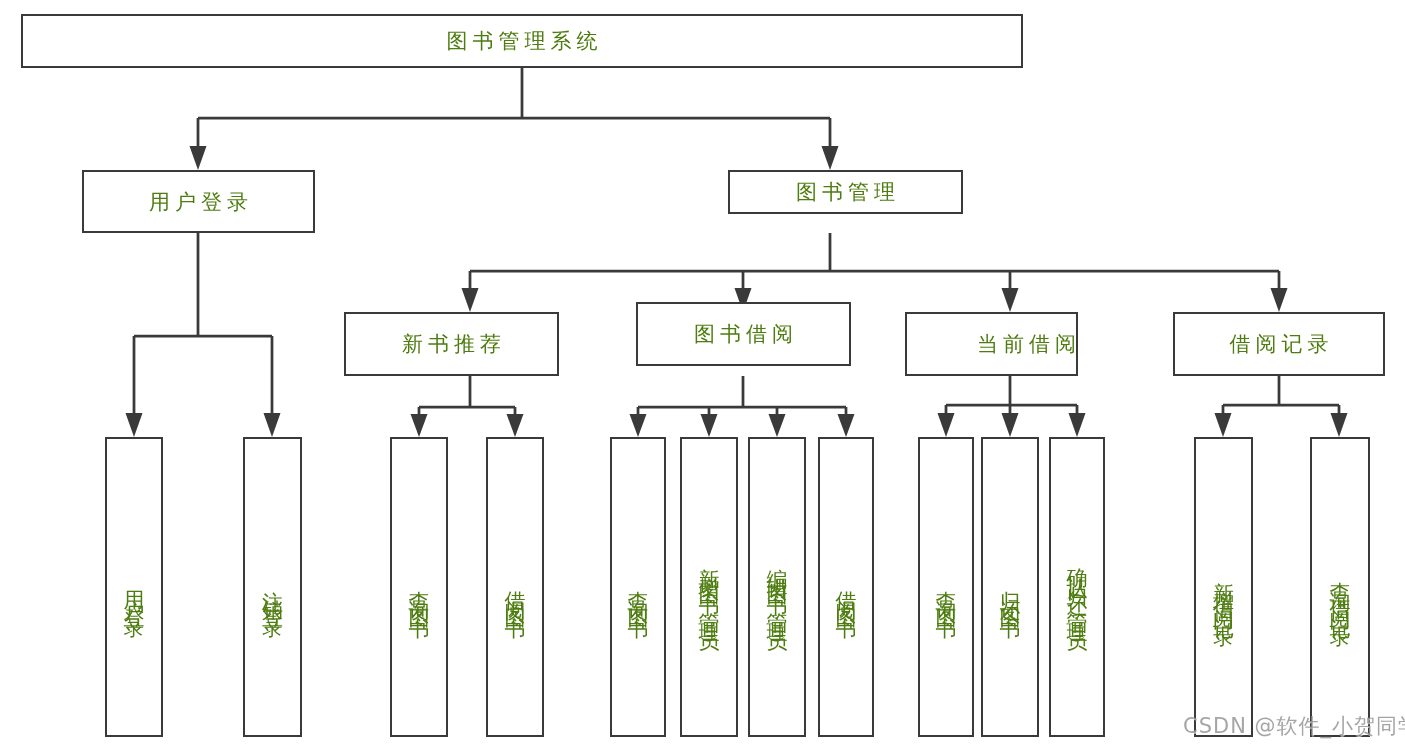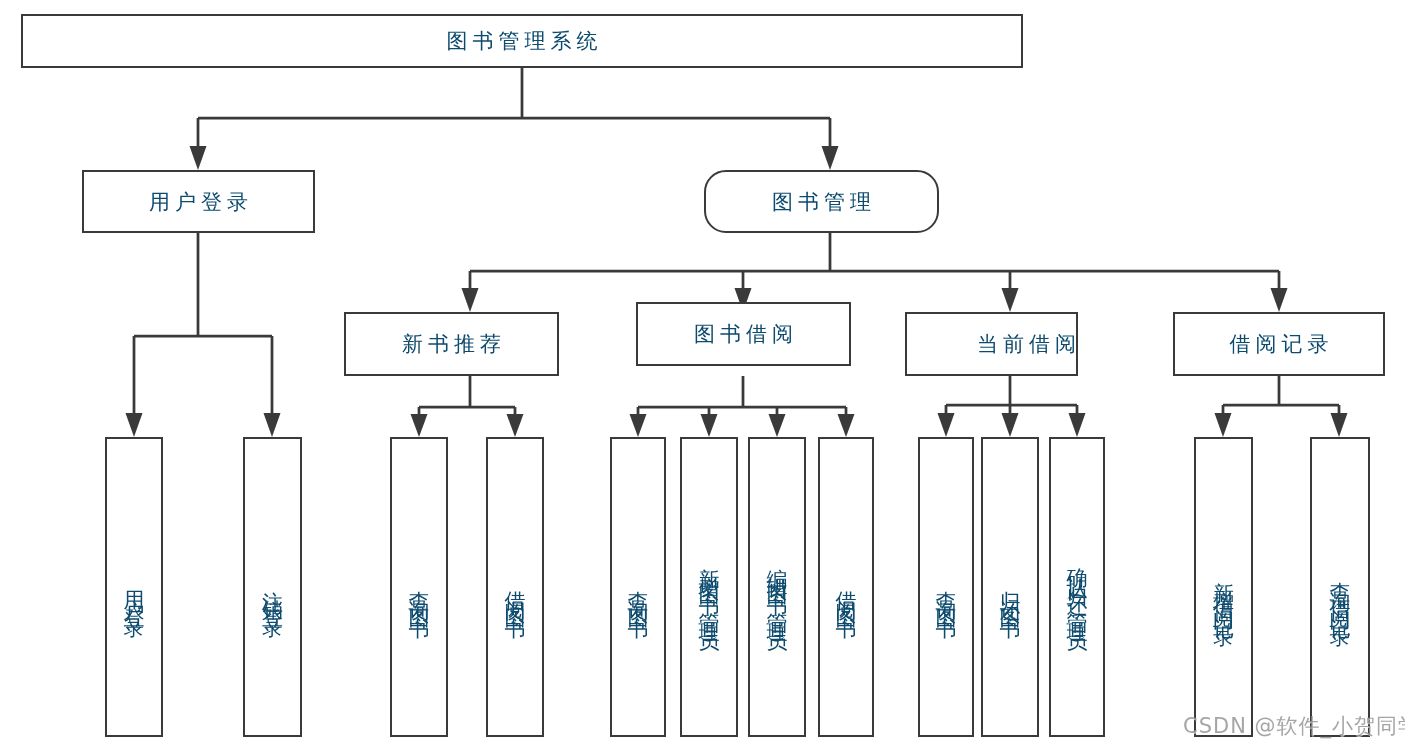--- a/index.html
+++ b/index.html
@@ -27,21 +27,21 @@
     stroke: none;
   }
   .node {
     position: absolute;
     box-sizing: border-box;
     border: 2.75px solid #3a3a3a;
     background: #ffffff;
     display: flex;
     align-items: center;
     justify-content: center;
-    color: #0c4a6e;
+    color: #4d7c0f;
     z-index: 2;
   }
   .node.h span {
     font-size: 21px;
     letter-spacing: 5px;
     margin-right: -5px;
     white-space: nowrap;
   }
   .node.v span {
     writing-mode: vertical-rl;
@@ -144,21 +144,21 @@
     </g>
   </svg>
 
   <div class="node h" style="left:21px; top:14px; width:1002px; height:54px;">
     <span>图书管理系统</span>
   </div>
 
   <div class="node h" style="left:82px; top:170px; width:233px; height:63px;">
     <span>用户登录</span>
   </div>
-  <div class="node h" style="left:704px; top:170px; width:235px; height:63px;border-radius:22px;">
+  <div class="node h" style="left:728px; top:170px; width:235px; height:44px;">
     <span>图书管理</span>
   </div>
 
   <div class="node h" style="left:344px; top:312px; width:215px; height:64px;">
     <span>新书推荐</span>
   </div>
   <div class="node h" style="left:636px; top:302px; width:215px; height:64px;">
     <span>图书借阅</span>
   </div>
   <div class="node h" style="left:905px; top:312px; width:173px; height:64px;justify-content:flex-end;">

